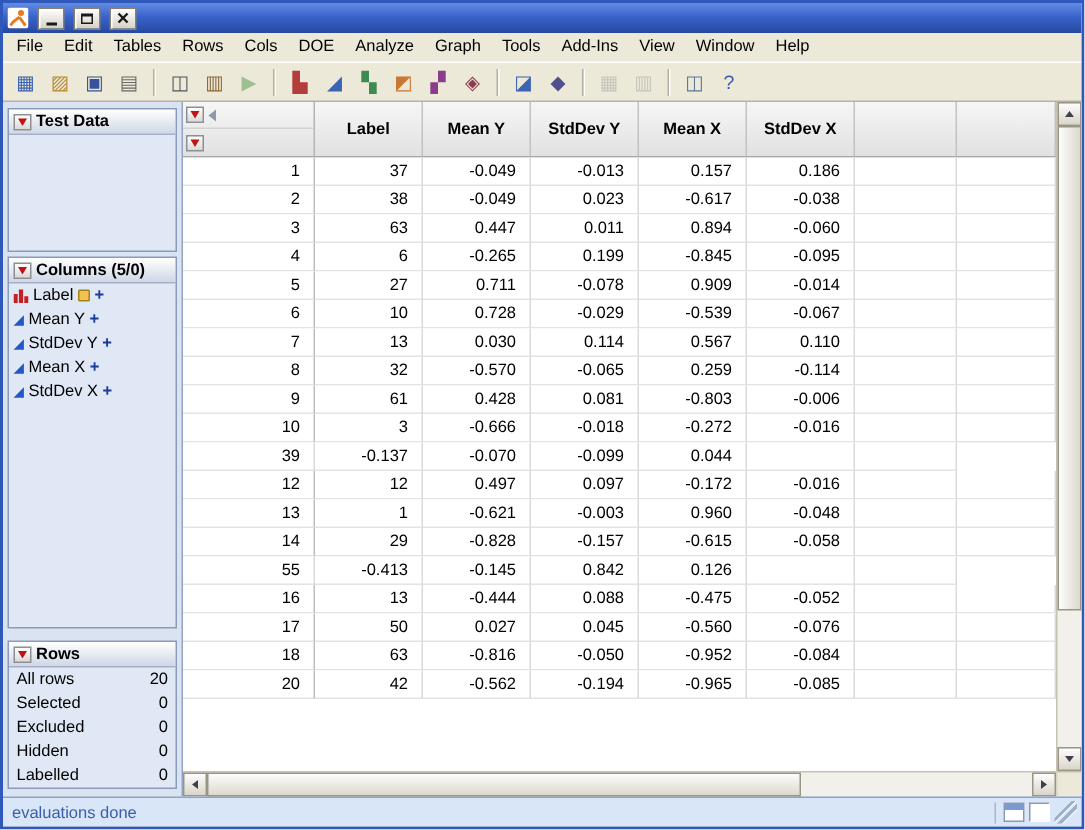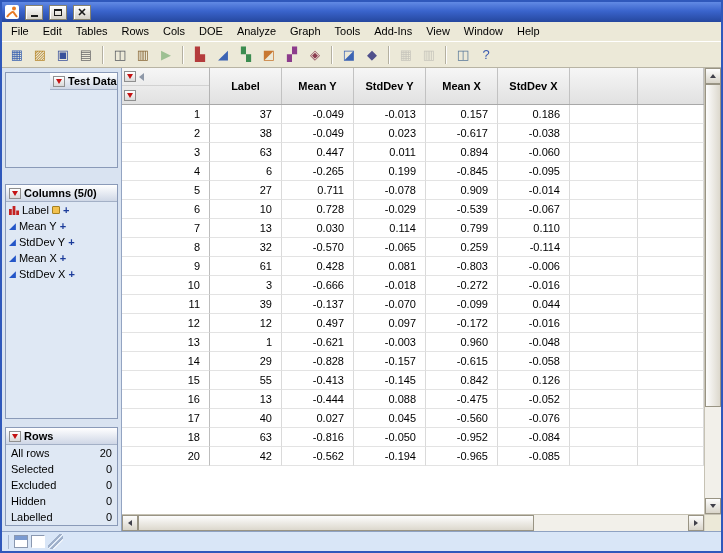--- a/index.html
+++ b/index.html
@@ -27,21 +27,21 @@
   .tb-glyph { font-size:13px; line-height:1; }
   .tb-sep { width:2px; height:18px; margin:0 4px; border-left:1px solid #b4b0a0; border-right:1px solid #fdfdfd; }
 
   
   .content { flex:1; display:flex; min-height:0; background:#d9e3f1; }
 
   
   .sidebar { width:120px; flex:0 0 120px; display:flex; flex-direction:column; background:#d9e3f1; border-right:1px solid #93a4c2; padding:4px 3px 5px; }
   .panel { border:1px solid #8a9ab8; background:#dfe8f4; display:flex; flex-direction:column; overflow:hidden; }
   .panel-header { height:17px; flex:0 0 17px; display:flex; align-items:center; gap:3px; padding:0 3px; font-weight:bold; background:linear-gradient(#ffffff,#cfd7e6); border-bottom:1px solid #a3b0c6; white-space:nowrap; overflow:hidden; }
-  .panel-table { height:96px; flex:0 0 96px; margin-bottom:16px;padding-left:44px; }
+  .panel-table { height:96px; flex:0 0 96px; margin-bottom:3px; }
   .panel-columns { flex:1; margin-bottom:8px; min-height:0; }
   .panel-rows { flex:0 0 99px; }
   .panel-body { flex:1; overflow:hidden; }
   .col-item { height:16px; display:flex; align-items:center; gap:3px; padding:0 3px; white-space:nowrap; }
   .cont-icon { color:#2456c8; font-size:9px; line-height:1; }
   .plus-icon { color:#1a3a9a; font-weight:bold; font-size:11px; line-height:1; }
   .tag-icon { width:8px; height:8px; background:#f2c14e; border:1px solid #a5801f; border-radius:1px; display:inline-block; }
   .hist-icon svg, .app-icon svg { display:block; }
   .stat-row { height:16px; display:flex; align-items:center; padding:0 5px; }
   .stat-label { flex:1; }
@@ -380,21 +380,21 @@
                 <div class="td val">-0.539</div>
                 <div class="td val">-0.067</div>
                 <div class="td filler"></div>
                 <div class="td filler"></div>
               </div>
               <div class="tr">
                 <div class="td rownum">7</div>
                 <div class="td val">13</div>
                 <div class="td val">0.030</div>
                 <div class="td val">0.114</div>
-                <div class="td val">0.799</div>
+                <div class="td val">0.567</div>
                 <div class="td val">0.110</div>
                 <div class="td filler"></div>
                 <div class="td filler"></div>
               </div>
               <div class="tr">
                 <div class="td rownum">8</div>
                 <div class="td val">32</div>
                 <div class="td val">-0.570</div>
                 <div class="td val">-0.065</div>
                 <div class="td val">0.259</div>
@@ -416,21 +416,20 @@
                 <div class="td rownum">10</div>
                 <div class="td val">3</div>
                 <div class="td val">-0.666</div>
                 <div class="td val">-0.018</div>
                 <div class="td val">-0.272</div>
                 <div class="td val">-0.016</div>
                 <div class="td filler"></div>
                 <div class="td filler"></div>
               </div>
               <div class="tr">
-                <div class="td rownum">11</div>
                 <div class="td val">39</div>
                 <div class="td val">-0.137</div>
                 <div class="td val">-0.070</div>
                 <div class="td val">-0.099</div>
                 <div class="td val">0.044</div>
                 <div class="td filler"></div>
                 <div class="td filler"></div>
               </div>
               <div class="tr">
                 <div class="td rownum">12</div>
@@ -456,42 +455,41 @@
                 <div class="td rownum">14</div>
                 <div class="td val">29</div>
                 <div class="td val">-0.828</div>
                 <div class="td val">-0.157</div>
                 <div class="td val">-0.615</div>
                 <div class="td val">-0.058</div>
                 <div class="td filler"></div>
                 <div class="td filler"></div>
               </div>
               <div class="tr">
-                <div class="td rownum">15</div>
                 <div class="td val">55</div>
                 <div class="td val">-0.413</div>
                 <div class="td val">-0.145</div>
                 <div class="td val">0.842</div>
                 <div class="td val">0.126</div>
                 <div class="td filler"></div>
                 <div class="td filler"></div>
               </div>
               <div class="tr">
                 <div class="td rownum">16</div>
                 <div class="td val">13</div>
                 <div class="td val">-0.444</div>
                 <div class="td val">0.088</div>
                 <div class="td val">-0.475</div>
                 <div class="td val">-0.052</div>
                 <div class="td filler"></div>
                 <div class="td filler"></div>
               </div>
               <div class="tr">
                 <div class="td rownum">17</div>
-                <div class="td val">40</div>
+                <div class="td val">50</div>
                 <div class="td val">0.027</div>
                 <div class="td val">0.045</div>
                 <div class="td val">-0.560</div>
                 <div class="td val">-0.076</div>
                 <div class="td filler"></div>
                 <div class="td filler"></div>
               </div>
               <div class="tr">
                 <div class="td rownum">18</div>
                 <div class="td val">63</div>
@@ -540,20 +538,21 @@
               <i class="arr arr-right"></i>
             </div>
         </div>
         <div class="scroll-corner"></div>
       </div>
     </div>
 
   </div>
 
   <div class="status-bar">
+    <span class="status-text">evaluations done</span>
     <span class="status-right">
       <span class="status-sep"></span>
       <span class="status-pane"></span>
       <span class="status-box"></span>
       <span class="resize-grip"></span>
     </span>
   </div>
 
 </div>
 

